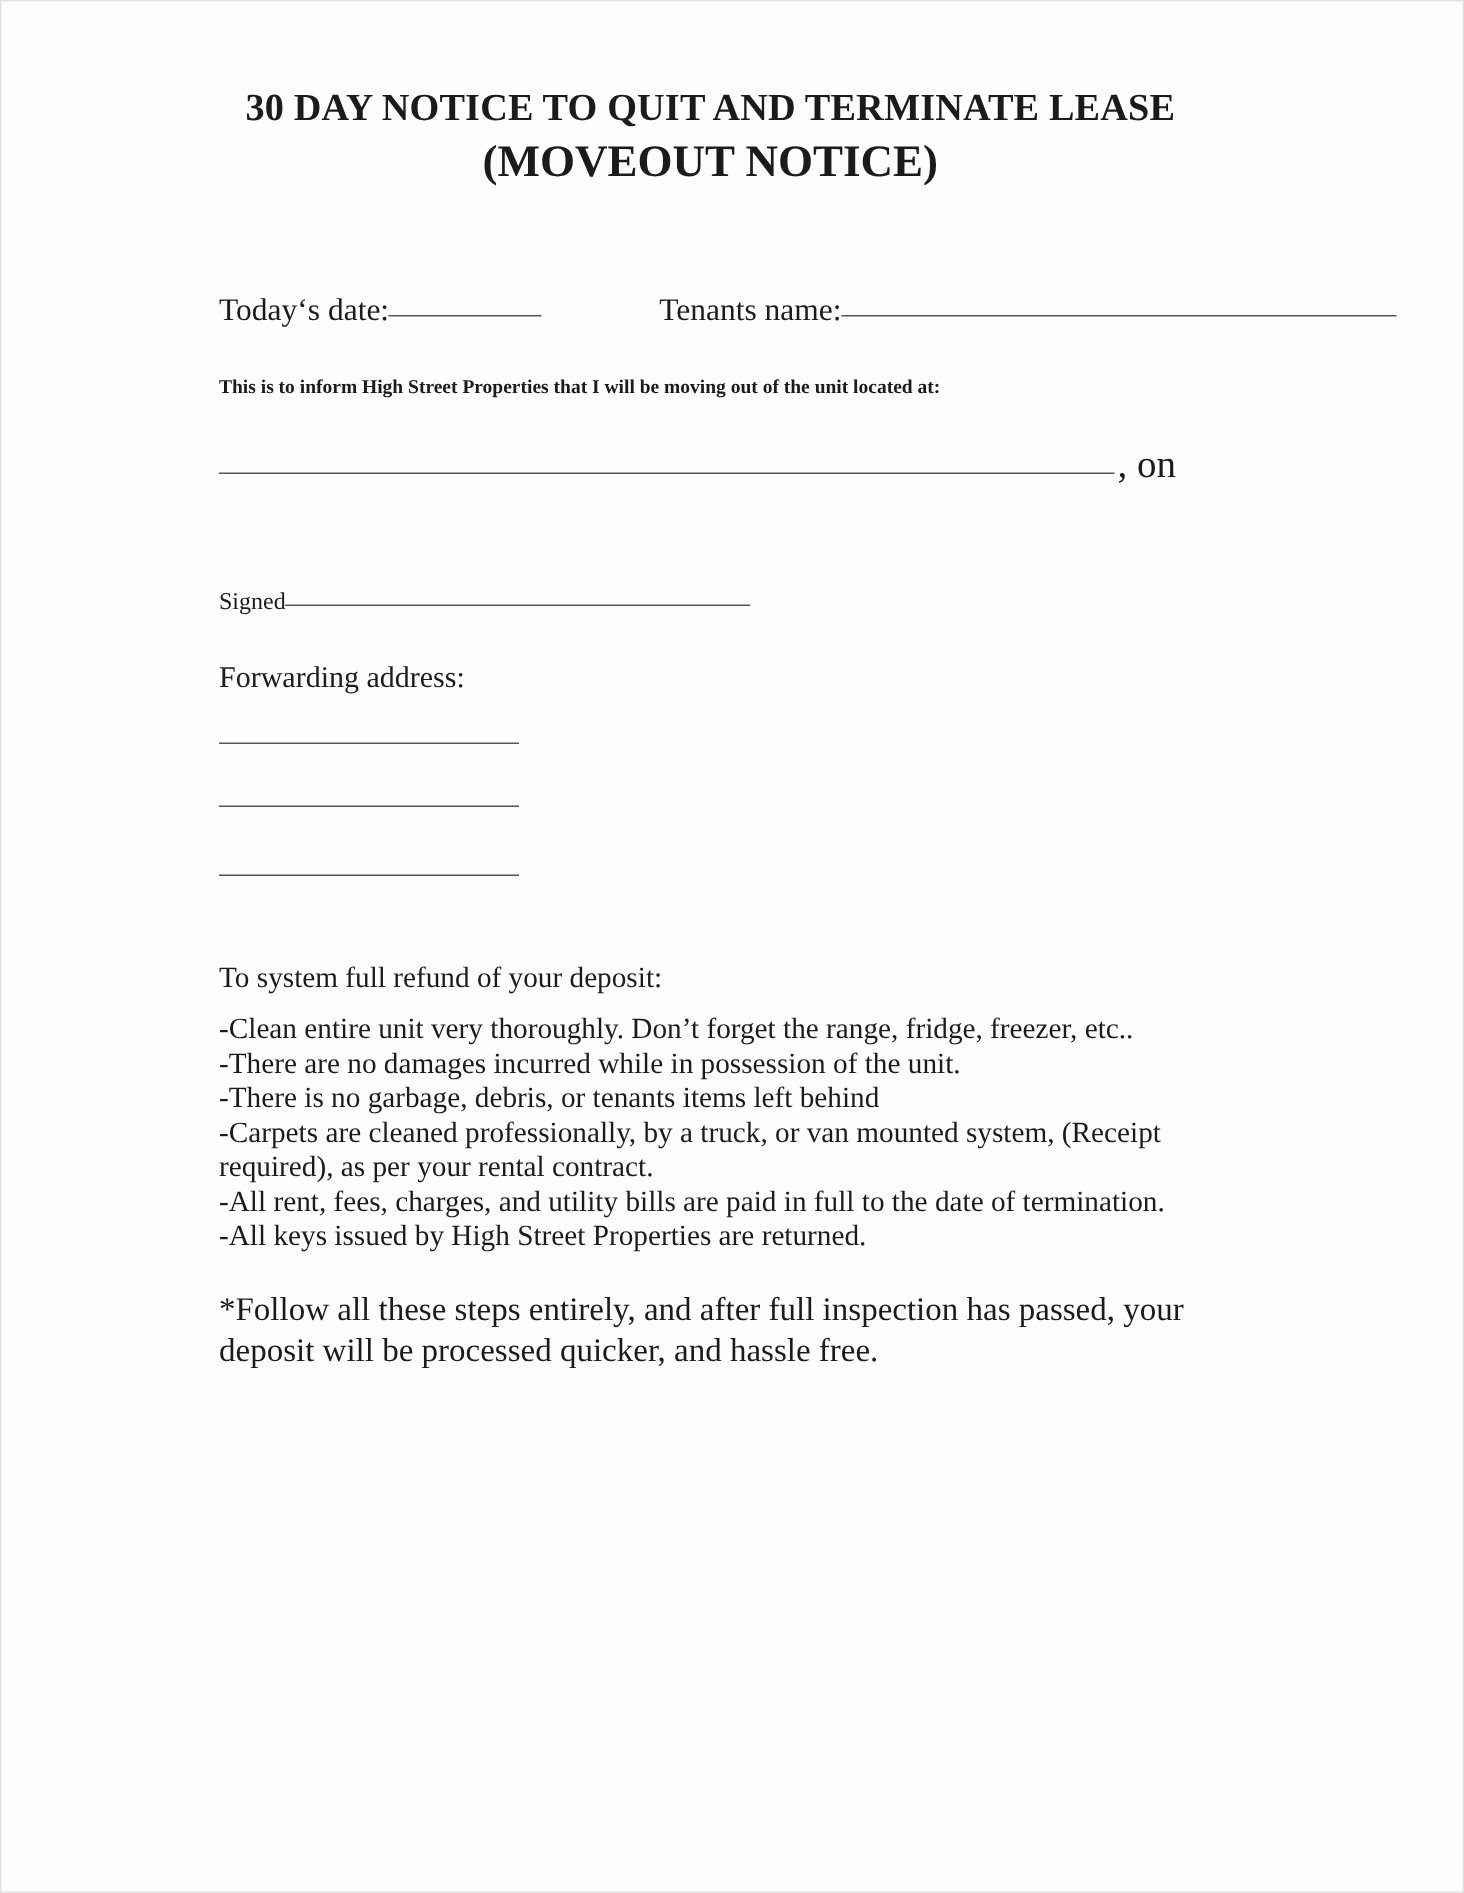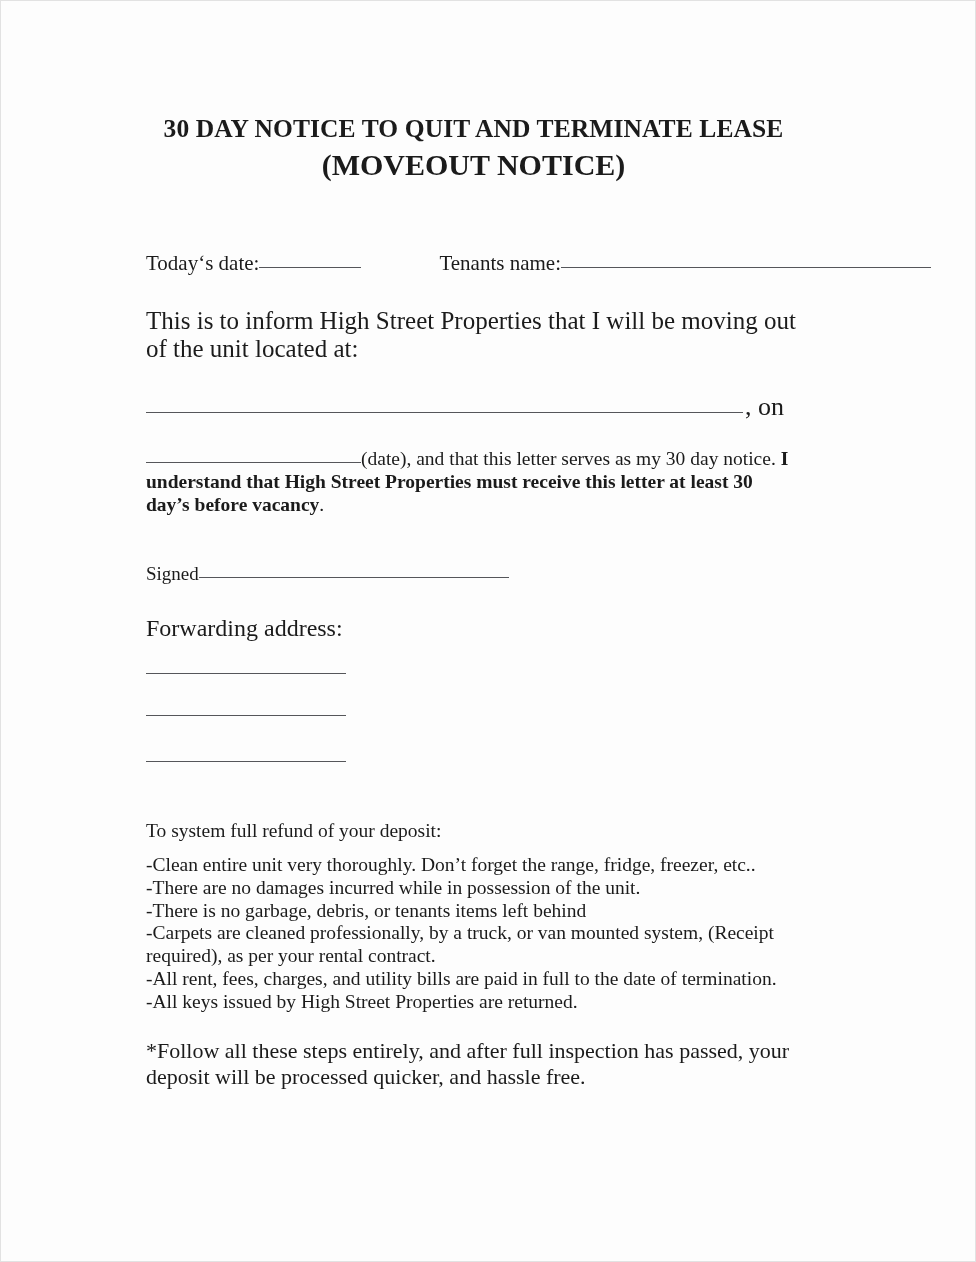--- a/index.html
+++ b/index.html
@@ -20,21 +20,21 @@
   }
   .content {
     position: absolute;
     left: 145px;
     top: 0;
     width: 650px;
   }
 
   
   .title-block {
-    margin-top: 113px;
+    margin-top: 56px;
     text-align: center;
     width: 655px;
   }
   .doc-title {
     font-size: 25.5px;
     font-weight: bold;
     letter-spacing: 0.1px;
     line-height: 1.18;
     margin: 0;
     white-space: nowrap;
@@ -59,35 +59,35 @@
     border-bottom: 1.4px solid #55565a;
     vertical-align: 2px;
     height: 0;
   }
   .rule-date   { width: 102px; }
   .rule-tenant { width: 370px; }
   .rule-addr   { width: 597px; }
   .rule-dateline { width: 215px; }
   .rule-signed { width: 310px; }
 
-  .para-inform { margin-top: 31px; font-size: 25px; }
+  .para-inform { margin-top: 31px; font-size: 13px; font-weight: bold; }
 
   .line-address { margin-top: 29px; font-size: 26px; white-space: nowrap; }
   .on-word { margin-left: 2px; }
 
   .para-date {
     margin-top: 25px;
     font-size: 19.5px;
     line-height: 1.19;
     width: 648px;
   }
   .bold { font-weight: bold; }
 
-  .line-signed { margin-top: 46px; font-size: 19px; white-space: nowrap; }
-  .line-forwarding { margin-top: 30px; font-size: 24px; }
+  .line-signed { margin-top: 68px; font-size: 16px; white-space: nowrap; }
+  .line-forwarding { margin-top: 30px; font-size: 20px; }
 
   .addr-lines { margin-top: 31px; }
   .addr-line {
     width: 200px;
     border-bottom: 1.4px solid #55565a;
     height: 0;
   }
   .addr-line + .addr-line { margin-top: 41px; }
   .addr-line.third { margin-top: 45px; }
 
@@ -122,24 +122,20 @@
     <div class="row-fields">
       <span class="field-label">Today‘s date:</span><span class="rule rule-date"></span><span class="gap-tenants"></span><span class="field-label">Tenants name:</span><span class="rule rule-tenant"></span>
     </div>
 
     <p class="para-inform">This is to inform High Street Properties that I will be moving out of the unit located at:</p>
 
     <div class="line-address">
       <span class="rule rule-addr"></span><span class="on-word">, on</span>
     </div>
 
-    <div class="para-date">
-      <span class="rule rule-dateline"></span><span>(date), and that this letter serves as my 30 day notice.</span>
-      <span class="bold">I understand that High Street Properties must receive this letter at least 30 day’s before vacancy</span><span>.</span>
-    </div>
 
     <div class="line-signed">
       <span>Signed</span><span class="rule rule-signed"></span>
     </div>
 
     <div class="line-forwarding">Forwarding address:</div>
 
     <div class="addr-lines">
       <div class="addr-line"></div>
       <div class="addr-line"></div>

